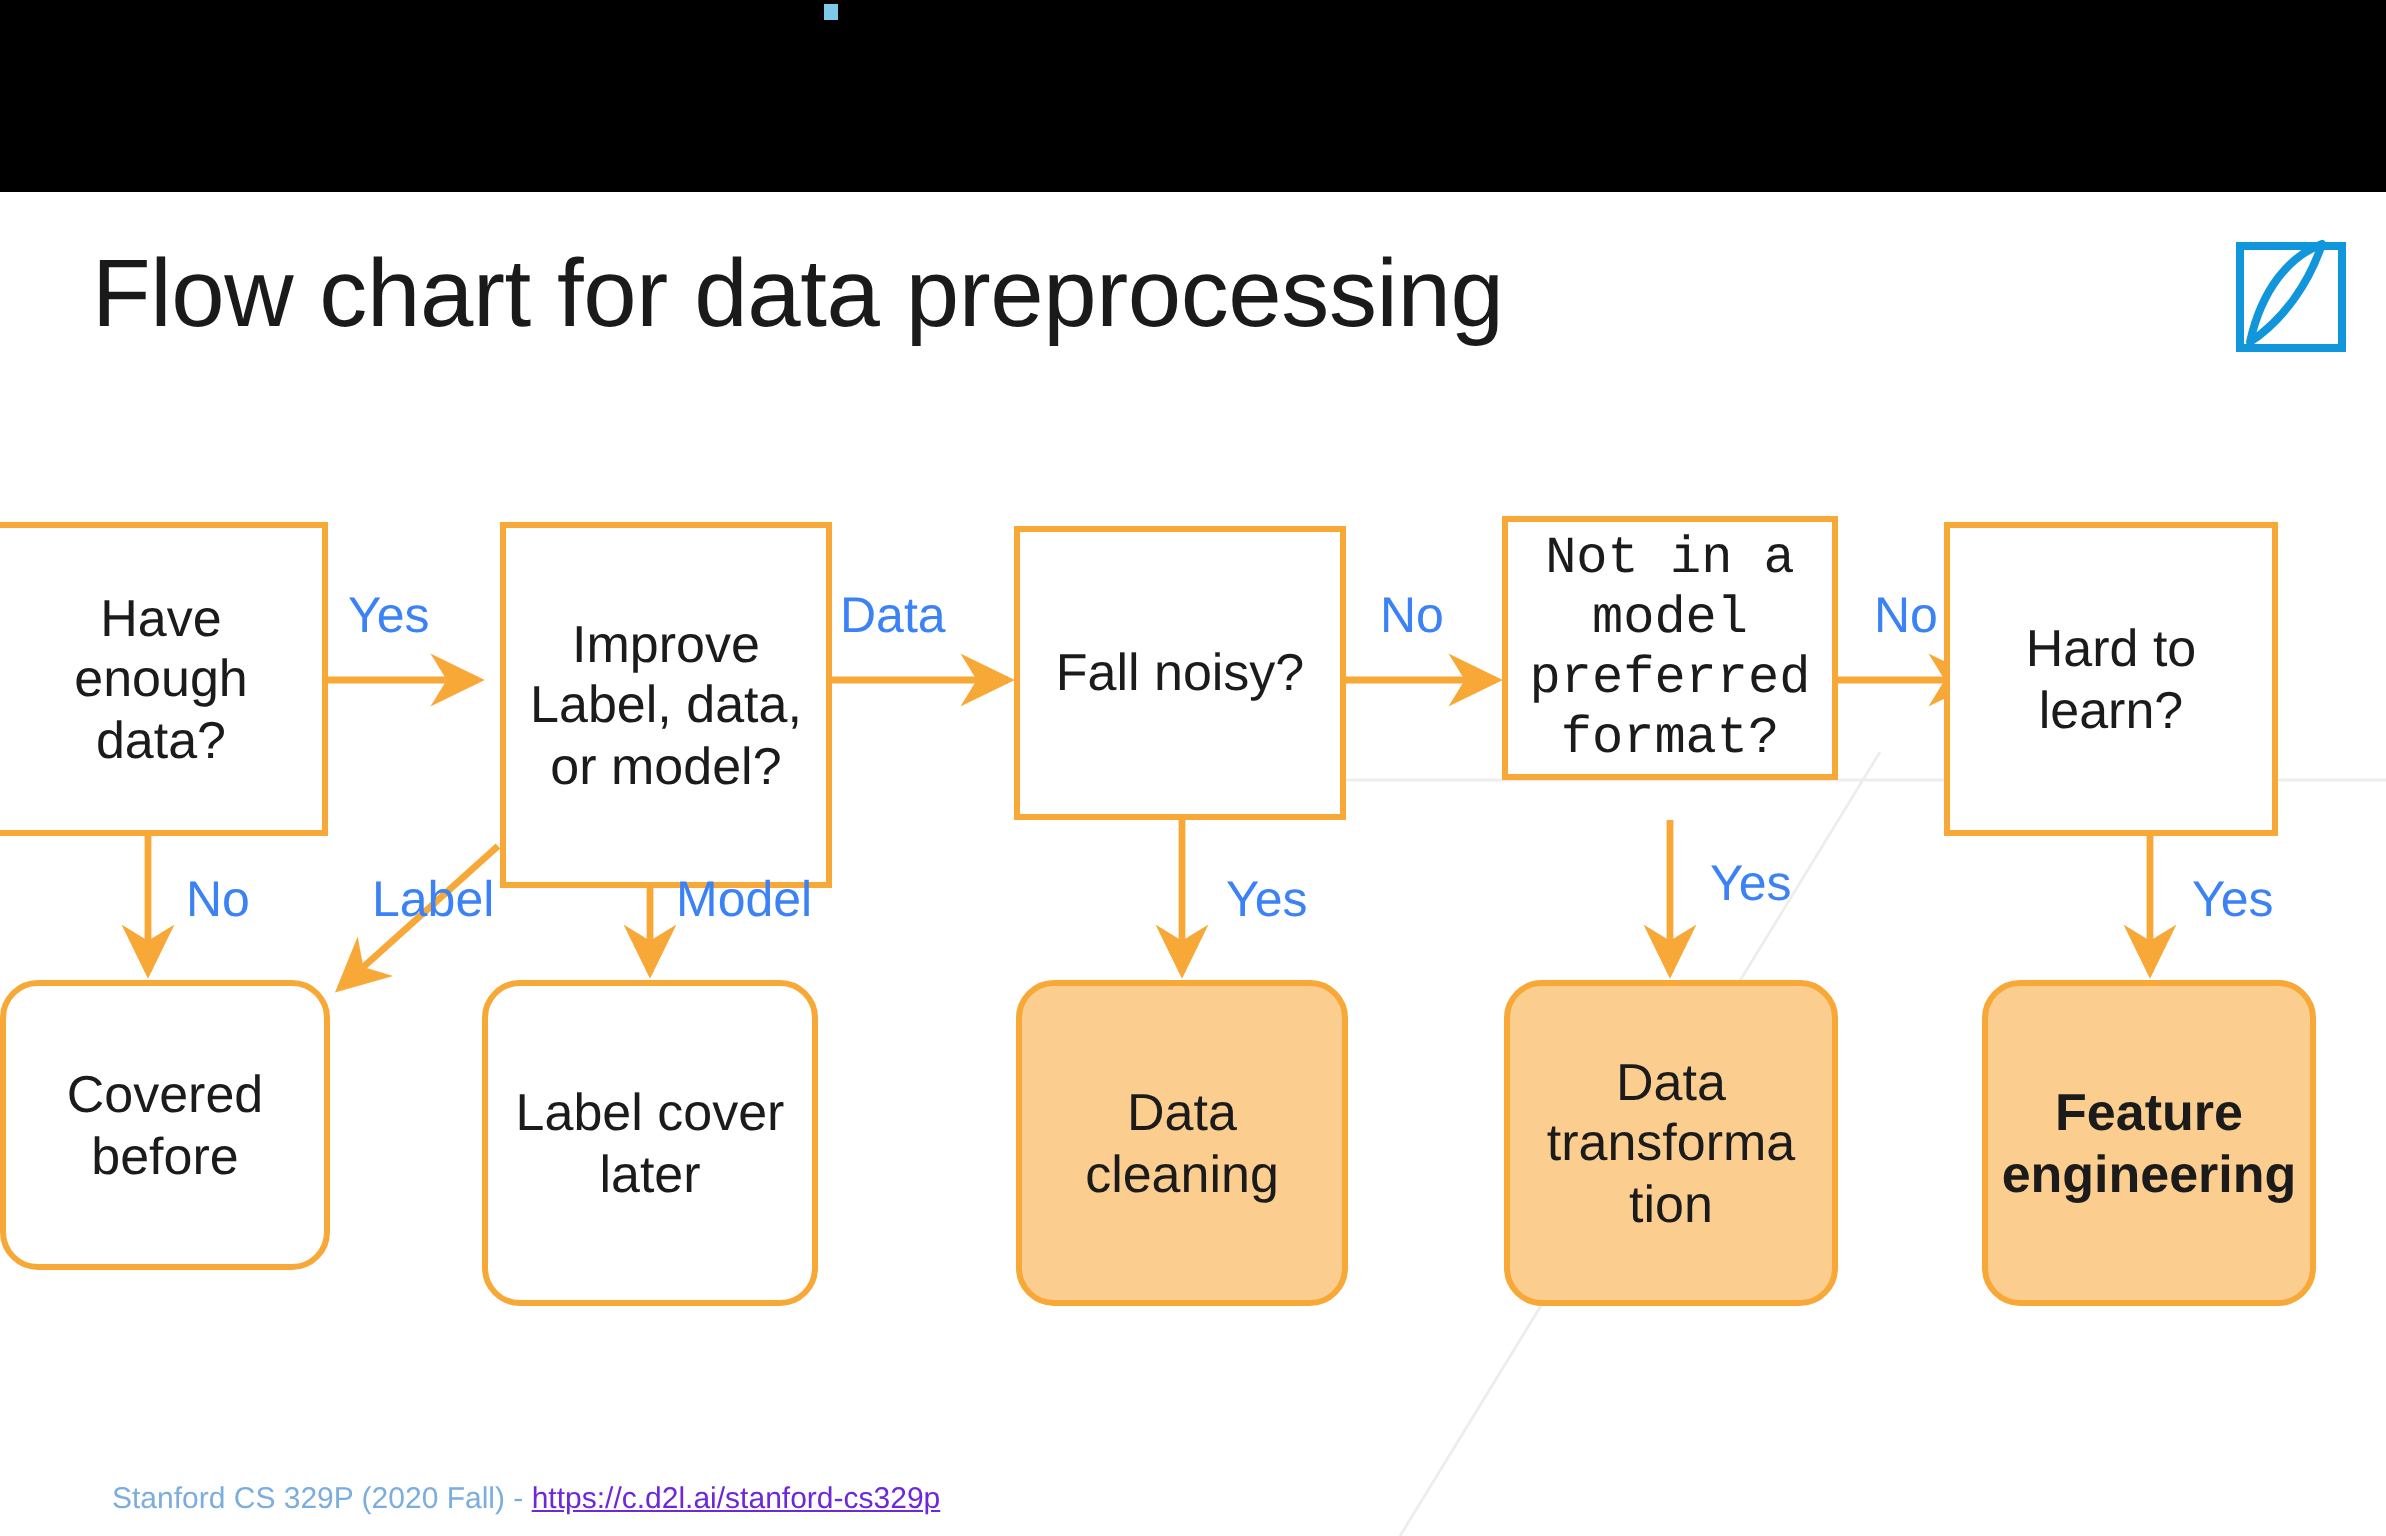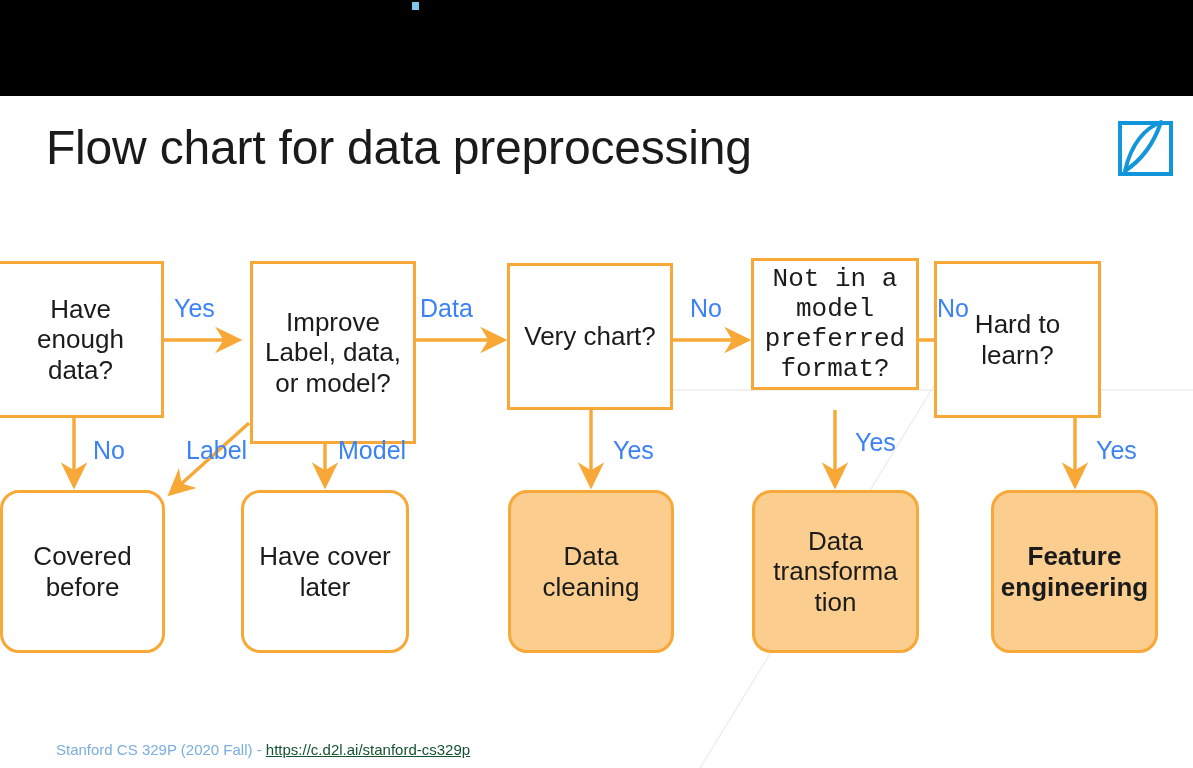--- a/index.html
+++ b/index.html
@@ -57,21 +57,21 @@
   .edge-label {
     position:absolute;
     font-size:25px; color:#3b82f6;
     white-space:nowrap;
   }
 
   #footer {
     position:absolute; left:56px; top:645px;
     font-size:15px; color:#7badde; white-space:nowrap;
   }
-  #footer .url { color:#14532d;text-align:right; }
+  #footer .url { color:#6d28d9;text-align:right; }
 </style>
 </head>
 <body>
 
 <div id="top-band">
   <div id="band-marker"></div>
 </div>
 
 <div id="slide">
 
@@ -120,34 +120,34 @@
     </svg>
 
     <div class="node" style="left:-3px; top:165px; width:167px; height:157px;">Have
 enough
 data?</div>
 
     <div class="node" style="left:250px; top:165px; width:166px; height:183px;">Improve
 Label, data,
 or model?</div>
 
-    <div class="node" style="left:507px; top:167px; width:166px; height:147px;">Very chart?</div>
+    <div class="node" style="left:507px; top:167px; width:166px; height:147px;">Fall noisy?</div>
 
     <div class="node" style="left:751px; top:162px; width:168px; height:132px;font-family:Liberation Mono, monospace;">Not in a
 model
 preferred
 format?</div>
 
-    <div class="node" style="left:934px; top:165px; width:167px; height:157px;">Hard to
+    <div class="node" style="left:972px; top:165px; width:167px; height:157px;">Hard to
 learn?</div>
 
-    <div class="node rounded" style="left:0px; top:394px; width:165px; height:163px;">Covered
+    <div class="node rounded" style="left:0px; top:394px; width:165px; height:145px;">Covered
 before</div>
 
-    <div class="node rounded" style="left:241px; top:394px; width:168px; height:163px;">Have cover
+    <div class="node rounded" style="left:241px; top:394px; width:168px; height:163px;">Label cover
 later</div>
 
     <div class="node rounded filled" style="left:508px; top:394px; width:166px; height:163px;">Data
 cleaning</div>
 
     <div class="node rounded filled" style="left:752px; top:394px; width:167px; height:163px;">Data
 transforma
 tion</div>
 
     <div class="node rounded filled" style="left:991px; top:394px; width:167px; height:163px;font-weight:bold;">Feature

